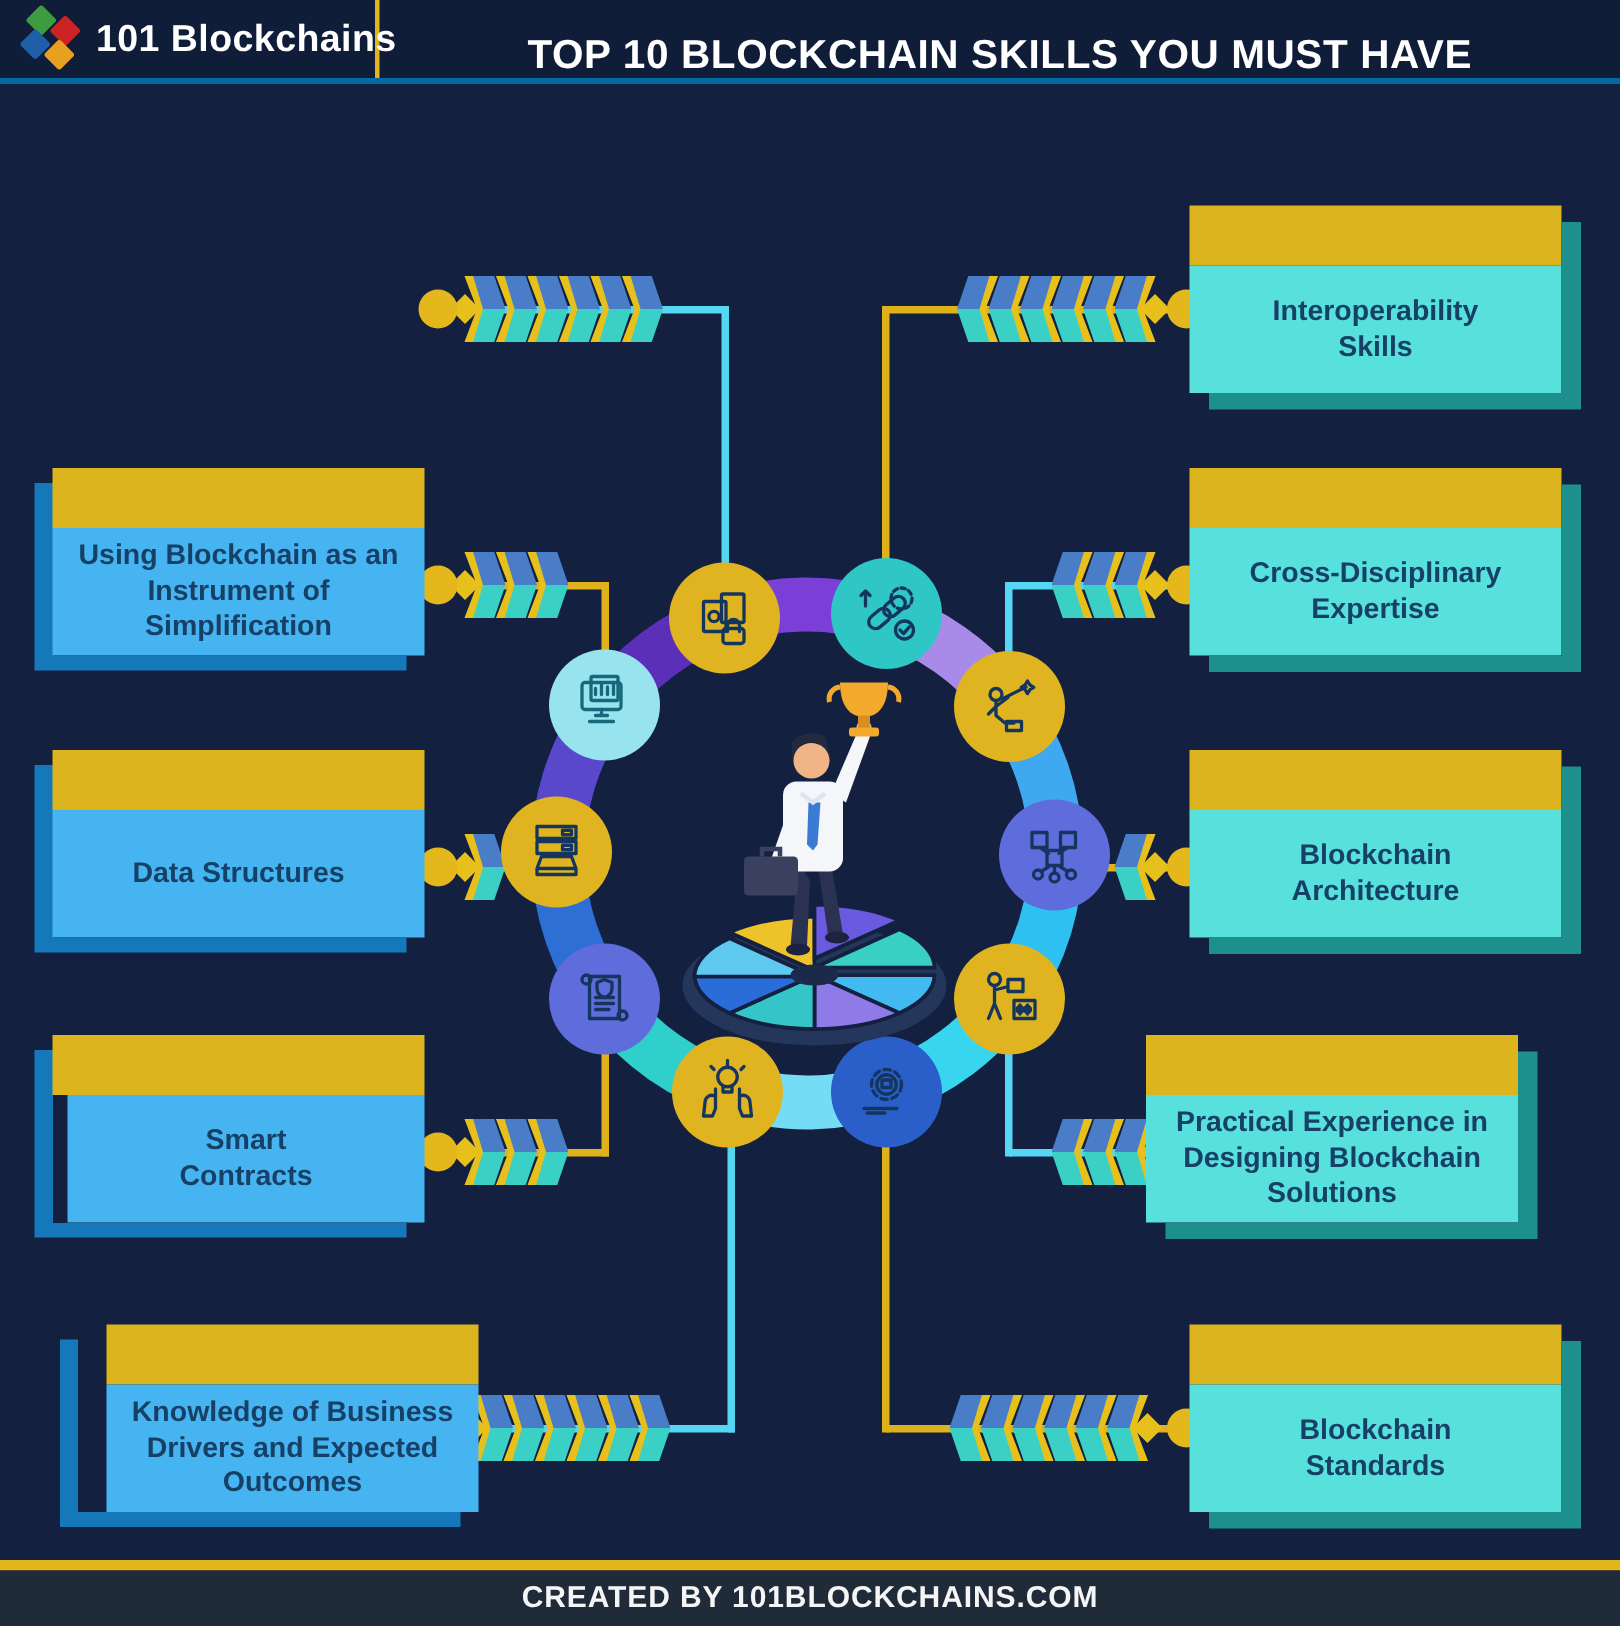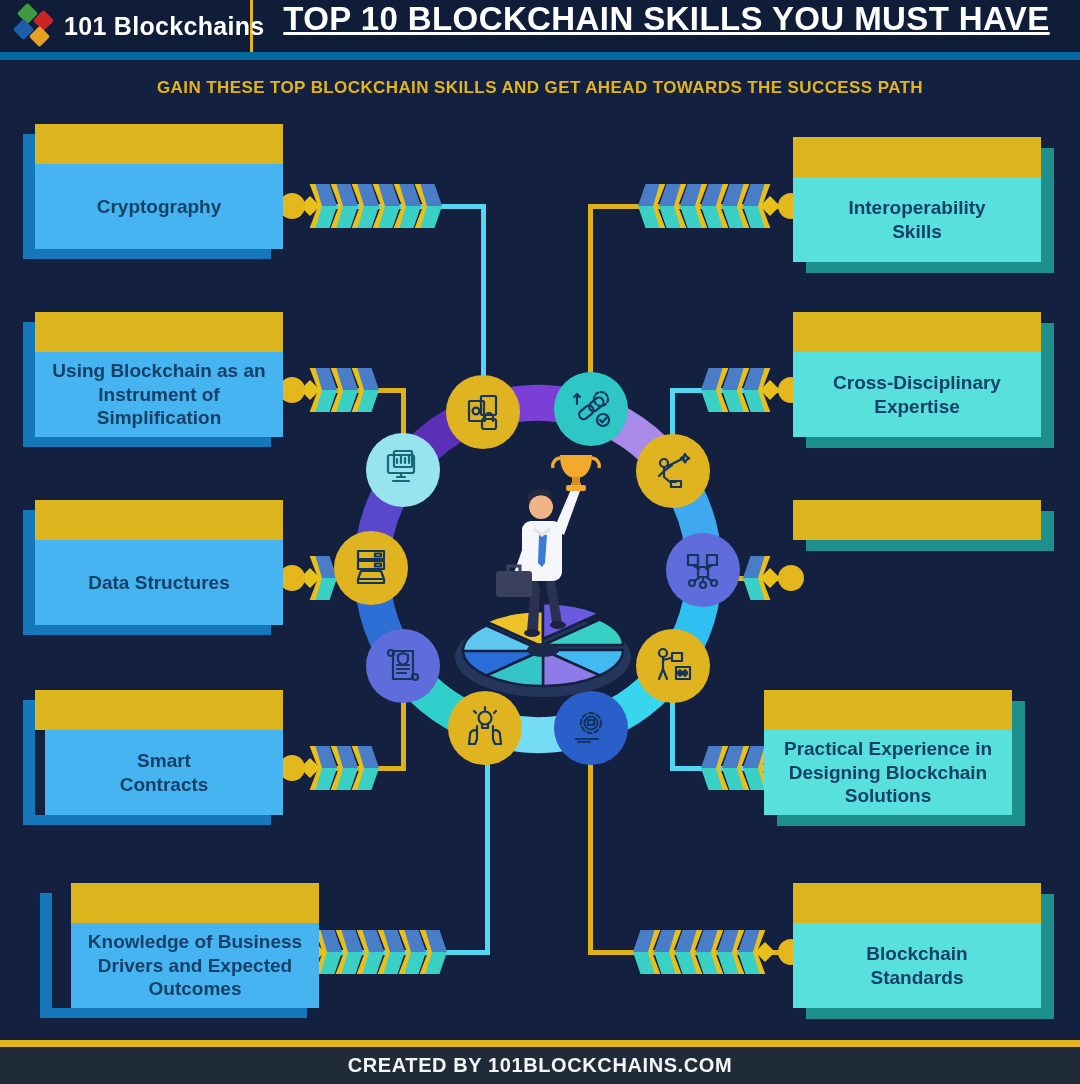--- a/index.html
+++ b/index.html
@@ -1,30 +1,30 @@
 <!DOCTYPE html>
 <html><head>
 <meta charset="utf-8">
 <style>
   html,body{margin:0;padding:0;background:#0b1630;}
   #stage{position:relative;width:1080px;height:1084px;background:#132040;overflow:hidden;
          font-family:"Liberation Sans",sans-serif;}
   
   #header{position:absolute;left:0;top:0;width:1080px;height:52px;background:#0f1d38;
-          border-bottom:8px solid #0369a1;display:flex;align-items:flex-start;}
+          border-bottom:4px solid #0369a1;display:flex;align-items:flex-end;}
   #brand{width:253px;height:100%;display:flex;align-items:center;gap:10px;padding-left:14px;
          border-right:3px solid #e3b51c;box-sizing:border-box;}
   .logo{position:relative;width:40px;height:44px;flex:none;}
   .logo i{position:absolute;width:15px;height:15px;transform:rotate(45deg);border-radius:2px;}
   .lg-g{left:6px;top:2px;background:#3f9b3f;}
   .lg-r{left:22px;top:9px;background:#cc2424;}
   .lg-b{left:2px;top:18px;background:#1f5fa8;}
   .lg-y{left:18px;top:25px;background:#e8a020;}
   #brand-name{color:#fff;font-size:25px;font-weight:800;letter-spacing:.3px;white-space:nowrap;}
-  #main-title{flex:1;text-align:center;color:#fff;font-size:33px;font-weight:800;letter-spacing:.4px;white-space:nowrap;text-decoration:underline;}
+  #main-title{flex:1;text-align:center;color:#fff;font-size:27px;font-weight:800;letter-spacing:.4px;white-space:nowrap;}
   
   #subtitle{position:absolute;left:0;top:78px;width:1080px;text-align:center;color:#e3b51c;
             font-size:17px;font-weight:800;letter-spacing:.4px;}
   
   .card{position:absolute;width:248px;}
   .card .band{height:40px;background:#dcb41e;}
   .card .body{height:85px;display:flex;align-items:center;justify-content:center;text-align:center;
               color:#174067;font-size:19px;font-weight:bold;line-height:1.25;padding:2px 10px;box-sizing:border-box;}
   .card.left{box-shadow:-12px 10px 0 #1578ba;}
   .card.left .body{background:#47b4f2;}
@@ -73,21 +73,20 @@
         <i class="lg-g"></i>
           <i class="lg-r"></i>
           <i class="lg-b"></i>
           <i class="lg-y"></i>
       </span>
       <span id="brand-name">101 Blockchains</span>
     </div>
     <div id="main-title">TOP 10 BLOCKCHAIN SKILLS YOU MUST HAVE</div>
   </div>
 
-  <div id="subtitle">GAIN THESE TOP BLOCKCHAIN SKILLS AND GET AHEAD TOWARDS THE SUCCESS PATH</div>
 
   <svg id="ring" width="1080" height="1084" viewBox="0 0 1080 1084">
       <path d="M484.0,412.0 A166,166 0 0 1 586.5,410.3" stroke="#7b3fd8" stroke-width="36" fill="none"></path>
       <path d="M586.5,410.3 A166,166 0 0 1 670.6,469.1" stroke="#a88ae8" stroke-width="36" fill="none"></path>
       <path d="M670.6,469.1 A166,166 0 0 1 704.0,566.1" stroke="#3fa9f0" stroke-width="36" fill="none"></path>
       <path d="M704.0,566.1 A166,166 0 0 1 674.0,664.2" stroke="#2fc0f2" stroke-width="36" fill="none"></path>
       <path d="M674.0,664.2 A166,166 0 0 1 592.0,726.0" stroke="#38d5ef" stroke-width="36" fill="none"></path>
       <path d="M592.0,726.0 A166,166 0 0 1 489.5,727.7" stroke="#74dcf5" stroke-width="36" fill="none"></path>
       <path d="M489.5,727.7 A166,166 0 0 1 405.4,668.9" stroke="#2fd0cb" stroke-width="36" fill="none"></path>
       <path d="M405.4,668.9 A166,166 0 0 1 372.0,571.9" stroke="#2e6fd6" stroke-width="36" fill="none"></path>
@@ -320,26 +319,20 @@
     <path d="M112,30 h32 c0,16 -7,23 -16,23 c-9,0 -16,-7 -16,-23 Z" fill="#f2a92c"></path>
     <path d="M112,33 a8,8 0 0 0 -7,10 M144,33 a8,8 0 0 1 7,10" stroke="#f2a92c" stroke-width="3.4" fill="none"></path>
     <rect x="124" y="52" width="8" height="9" fill="#d98f1f"></rect>
     <rect x="118" y="60" width="20" height="6" rx="2" fill="#f2a92c"></rect>
     <circle cx="93" cy="82" r="12" fill="#f0b487"></circle>
     <path d="M80,82 a13,13 0 0 1 22,-8 l4,6 -4,-14 a15,11 0 0 0 -22,4 Z" fill="#232a3d"></path>
     <path d="M91,110 h8 l-2,28 -3,4 -4,-4 Z" fill="#3a7bd4"></path>
     <path d="M86,104 l8,6 8,-6" stroke="#dfe4ee" stroke-width="3" fill="none"></path>
   </svg>
 
-  <div class="card left" style="left:35px;top:124px;">
-    <div class="band"></div>
-    <div class="body">
-        <span>Cryptography</span>
-      </div>
-  </div>
   <div class="card left" style="left:35px;top:312px;">
     <div class="band"></div>
     <div class="body">
         <span>Using Blockchain as an Instrument of Simplification</span>
       </div>
   </div>
   <div class="card left" style="left:35px;top:500px;">
     <div class="band"></div>
     <div class="body">
         <span>Data Structures</span>
@@ -365,20 +358,23 @@
       </div>
   </div>
   <div class="card right" style="left:793px;top:312px;">
     <div class="band"></div>
     <div class="body" style="padding:2px 30px;">
         <span>Cross-Disciplinary Expertise</span>
       </div>
   </div>
   <div class="card right" style="left:793px;top:500px;">
     <div class="band"></div>
+    <div class="body" style="padding:2px 55px;">
+        <span>Blockchain Architecture</span>
+      </div>
   </div>
   <div class="card right" style="left:764px;top:690px;">
     <div class="band"></div>
     <div class="body">
         <span>Practical Experience in Designing Blockchain Solutions</span>
       </div>
   </div>
   <div class="card right" style="left:793px;top:883px;">
     <div class="band"></div>
     <div class="body" style="padding:2px 45px;">

